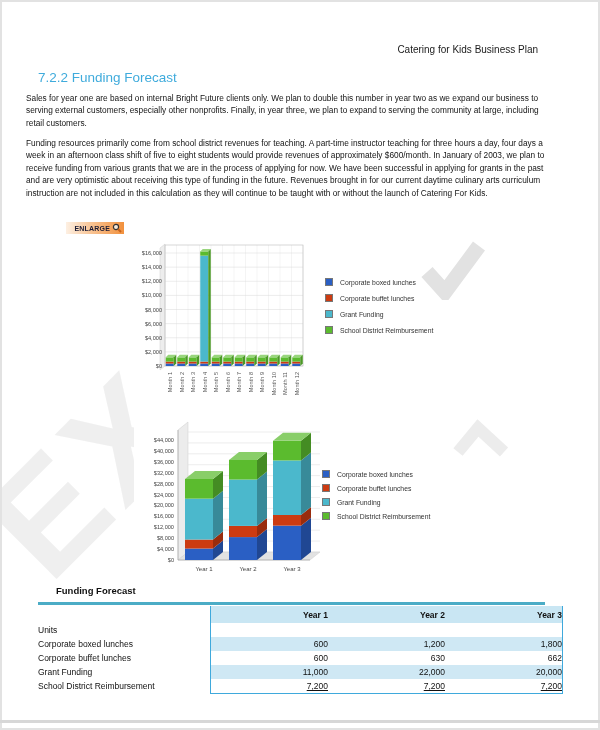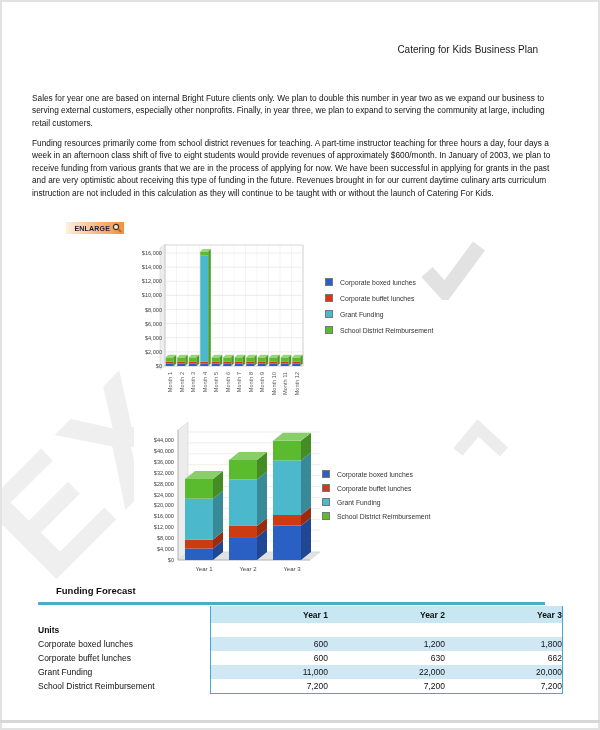--- a/index.html
+++ b/index.html
@@ -1,20 +1,20 @@
 <!DOCTYPE html>
 <html><head>
 <meta charset="utf-8">
 <style>
   html,body{margin:0;padding:0;background:#fff;}
   .page{position:relative;width:600px;height:730px;background:#fff;overflow:hidden;
         font-family:"Liberation Sans",sans-serif;box-shadow:inset 0 0 0 2px #e2e2e2;}
   .hdr{position:absolute;top:44px;right:62px;font-size:10px;color:#1a1a1a;}
   .heading{position:absolute;left:38px;top:70px;font-size:13.5px;color:#3fabdc;font-weight:400;margin:0;}
-  .para{position:absolute;left:32px;width:528px;font-size:8.3px;line-height:12.4px;color:#141414;margin:0;}
+  .para{position:absolute;left:26px;width:528px;font-size:8.3px;line-height:12.4px;color:#141414;margin:0;}
   #para1{top:92px;}
   #para2{top:137px;}
   .enlarge{position:absolute;left:66px;top:222px;width:58px;height:12px;
            background:linear-gradient(90deg,#fdf0e3 0%,#f8c291 45%,#f2913d 100%);
            display:flex;align-items:center;justify-content:flex-end;gap:2px;padding:0 2px 0 6px;
            box-sizing:border-box;cursor:pointer;}
   .enlarge span{font-size:7px;font-weight:bold;color:#1c1c35;letter-spacing:.2px;}
   .chart-title{position:absolute;font-size:8.5px;color:#666;text-align:center;}
   #chart1-title{left:130px;top:232px;width:208px;}
   #chart2-title{left:130px;top:413px;width:228px;}
@@ -34,41 +34,42 @@
   .tbl-rule{height:3px;background:#4bacc6;width:507px;margin-bottom:1px;}
   table.ft{border-collapse:collapse;width:524px;table-layout:fixed;}
   table.ft td{font-size:8.5px;color:#111;height:14px;padding:0;vertical-align:middle;}
   td.lbl{width:172px;padding-left:2px;}
   td.num{width:117px;text-align:right;padding-right:13px;}
   tr.hd td{height:17px;font-weight:bold;}
   tr.hd td.num,tr.alt td.num{background:#cfe8f4;}
   tr.hd td.num{background:#c9e6f3;}
   td.y1{border-left:1px solid #3fa9dc;}
   td.y3{border-right:1px solid #3fa9dc;}
-  tr.last td.num{border-bottom:1px solid #3fa9dc;}
-  td.b{font-weight:bold;}
+  tr.last td.num{border-bottom:1px solid #3fa9dc;text-decoration:underline;}
+  td.b{font-weight:normal;}
   .wm{position:absolute;z-index:0;color:#e3e3e3;pointer-events:none;}
   .wm-letters{left:-18px;top:388px;font-size:150px;font-weight:bold;transform:rotate(-45deg);letter-spacing:6px;opacity:.55;}
   .bottom-edge{position:absolute;left:0;top:720px;width:600px;height:3px;background:#d7d7d7;}
 </style>
 </head>
 <body>
 
 <div class="page">
 
   <div class="wm wm-letters">EX</div>
   <svg class="wm" style="left:415px;top:238px;" width="70" height="62">
     <path d="M12 34 L30 54 L64 8" stroke="#e2e2e2" stroke-width="15" fill="none"></path>
   </svg>
   <svg class="wm" style="left:452px;top:418px;" width="60" height="40">
     <path d="M6 34 L26 10 L52 34" stroke="#ececec" stroke-width="12" fill="none"></path>
   </svg>
 
   <div class="hdr">Catering for Kids Business Plan</div>
 
+  <h1 class="heading">7.2.2 Funding Forecast</h1>
 
   <p class="para" id="para1">Sales for year one are based on internal Bright Future clients only. We plan to double this number in year two as we expand our business to serving external customers, especially other nonprofits. Finally, in year three, we plan to expand to serving the community at large, including retail customers.</p>
   <p class="para" id="para2">Funding resources primarily come from school district revenues for teaching. A part-time instructor teaching for three hours a day, four days a week in an afternoon class shift of five to eight students would provide revenues of approximately $600/month. In January of 2003, we plan to receive funding from various grants that we are in the process of applying for now. We have been successful in applying for grants in the past and are very optimistic about receiving this type of funding in the future. Revenues brought in for our current daytime culinary arts curriculum instruction are not included in this calculation as they will continue to be taught with or without the launch of Catering For Kids.</p>
 
   <div class="enlarge">
     <span>ENLARGE</span>
     <svg width="10" height="10">
       <circle cx="4" cy="4" r="2.6" fill="#f7e9d8" stroke="#333" stroke-width="1.2"></circle>
       <line x1="6" y1="6" x2="9" y2="9" stroke="#c8641e" stroke-width="2"></line>
     </svg>

